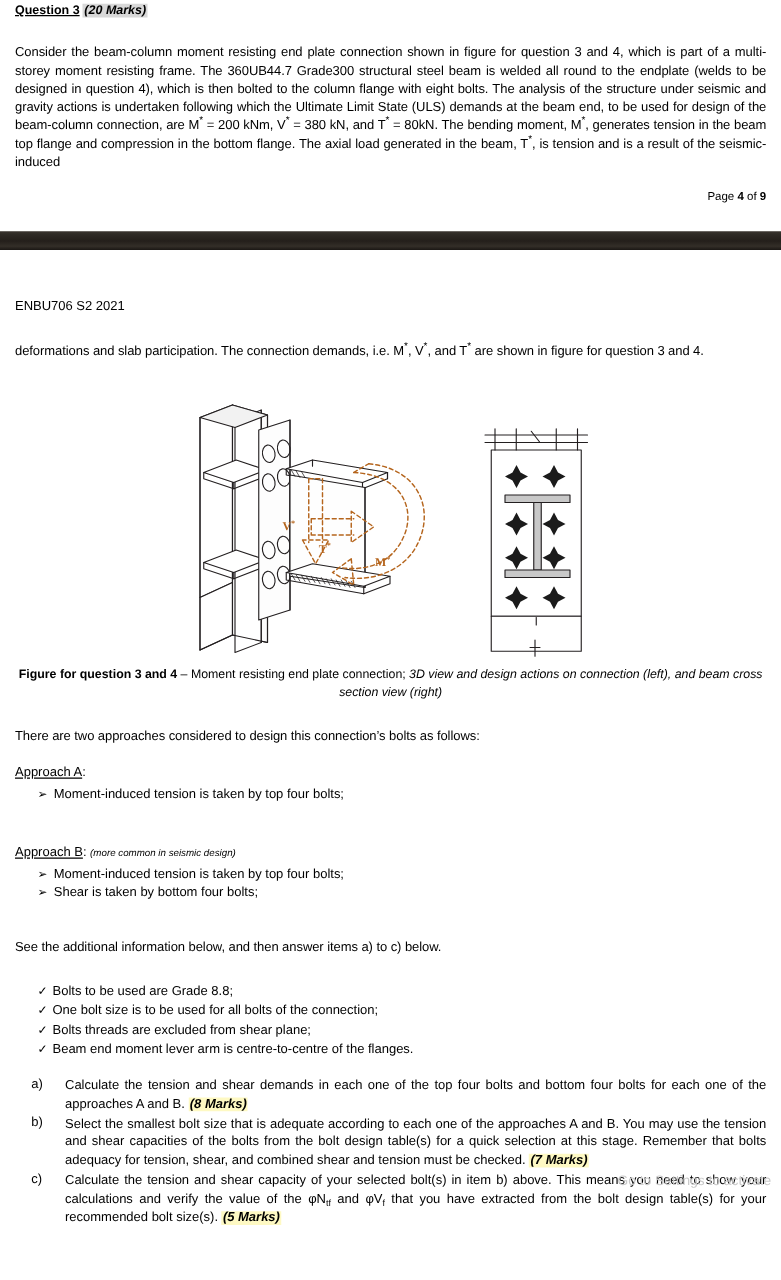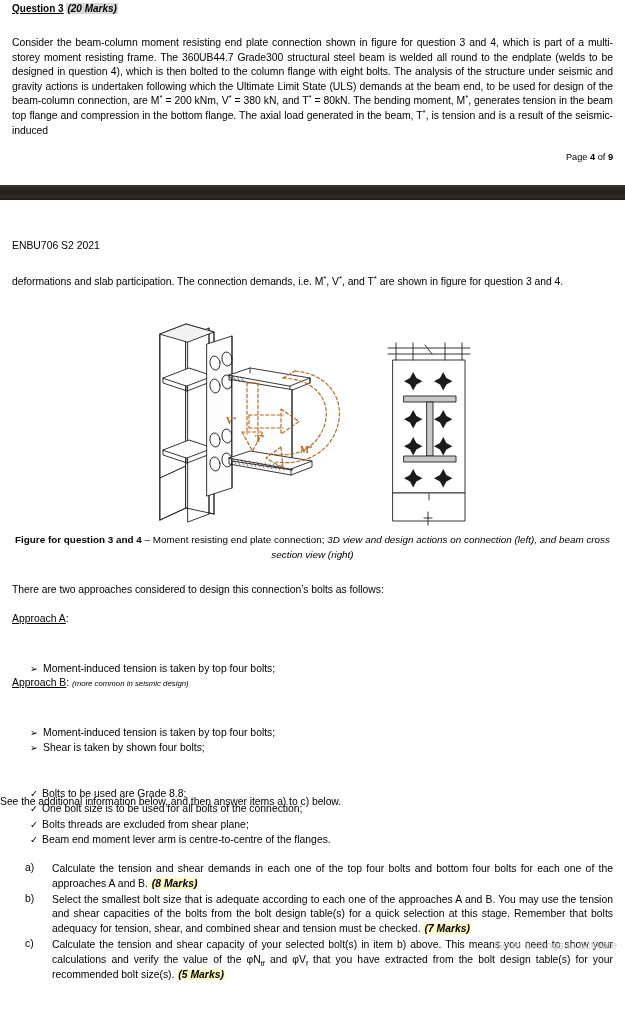--- a/index.html
+++ b/index.html
@@ -112,37 +112,35 @@
     font-style: italic;
     font-size: 7.8px;
   }
   .ap-a-title { top: 613px; }
   .ap-b-title { top: 677px; }
   .ap-list {
     position: absolute;
     left: 30px;
     font-size: 10.4px;
     line-height: 15.4px;
-    margin-top: 33px;
   }
   .ap-a-list { top: 628px; }
   .ap-b-list { top: 692px; }
   .ap-list .row { white-space: nowrap; }
   .ap-list .bullet {
     display: inline-block;
     width: 13px;
     font-family: "DejaVu Sans", sans-serif;
     font-size: 9.4px;
   }
   
   .see-line {
     position: absolute;
-    left: 0; top: 752px;
+    left: 12px; top: 752px;
     width: 601px;
-    margin-top: 43px;
   }
   .check-list {
     position: absolute;
     left: 30px; top: 786px;
     font-size: 10.4px;
     line-height: 15.4px;
   }
   .check-list .row { white-space: nowrap; }
   .check-list .bullet {
     display: inline-block;
@@ -385,21 +383,21 @@
 
   <div class="ap-title ap-b-title">
     <span class="u">Approach B</span><span>:</span>
     <span class="note">(more common in seismic design)</span>
   </div>
   <div class="ap-list ap-b-list">
     <div class="row">
       <span class="bullet">➢</span><span>Moment-induced tension is taken by top four bolts;</span>
     </div>
     <div class="row">
-      <span class="bullet">➢</span><span>Shear is taken by shown four bolts;</span>
+      <span class="bullet">➢</span><span>Shear is taken by bottom four bolts;</span>
     </div>
   </div>
 
   <div class="see-line txt">See the additional information below, and then answer items a) to c) below.</div>
 
   <div class="check-list">
     <div class="row">
       <span class="bullet">✓</span><span>Bolts to be used are Grade 8.8;</span>
     </div>
     <div class="row">

